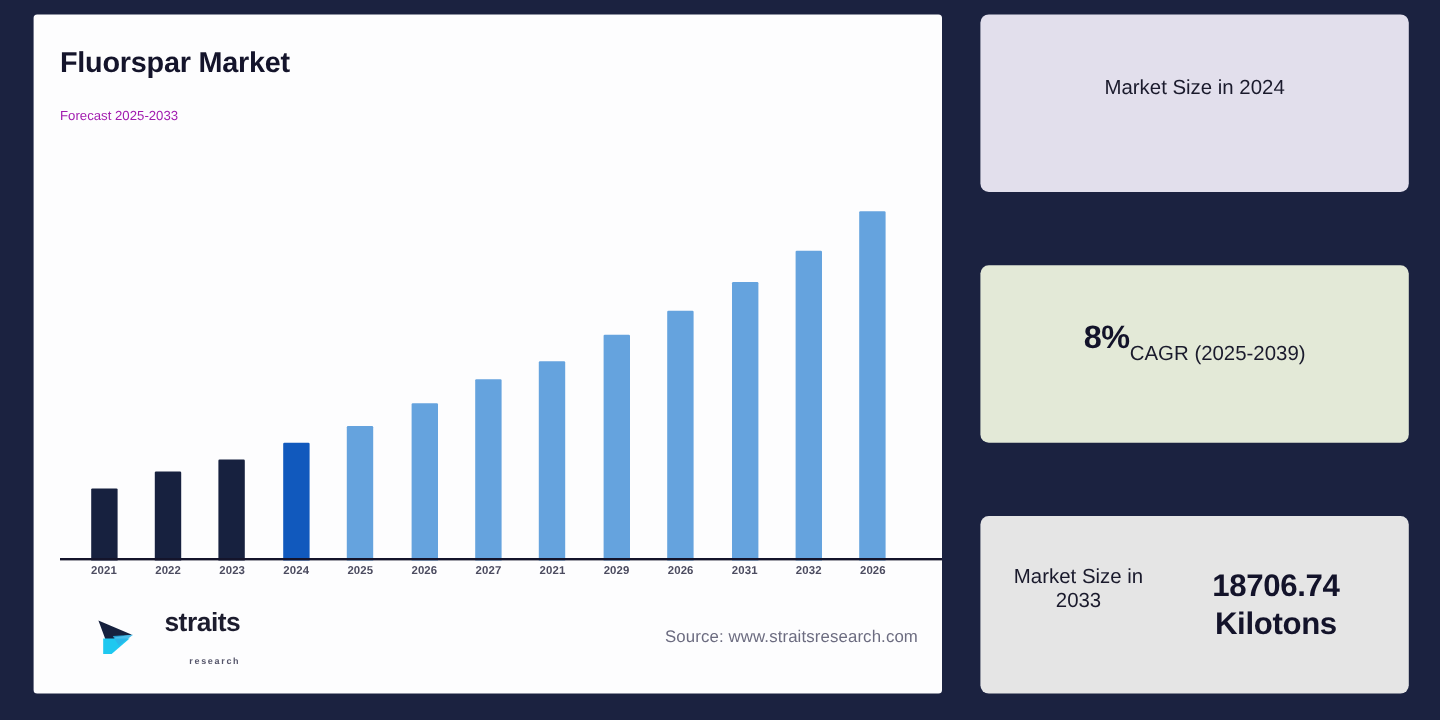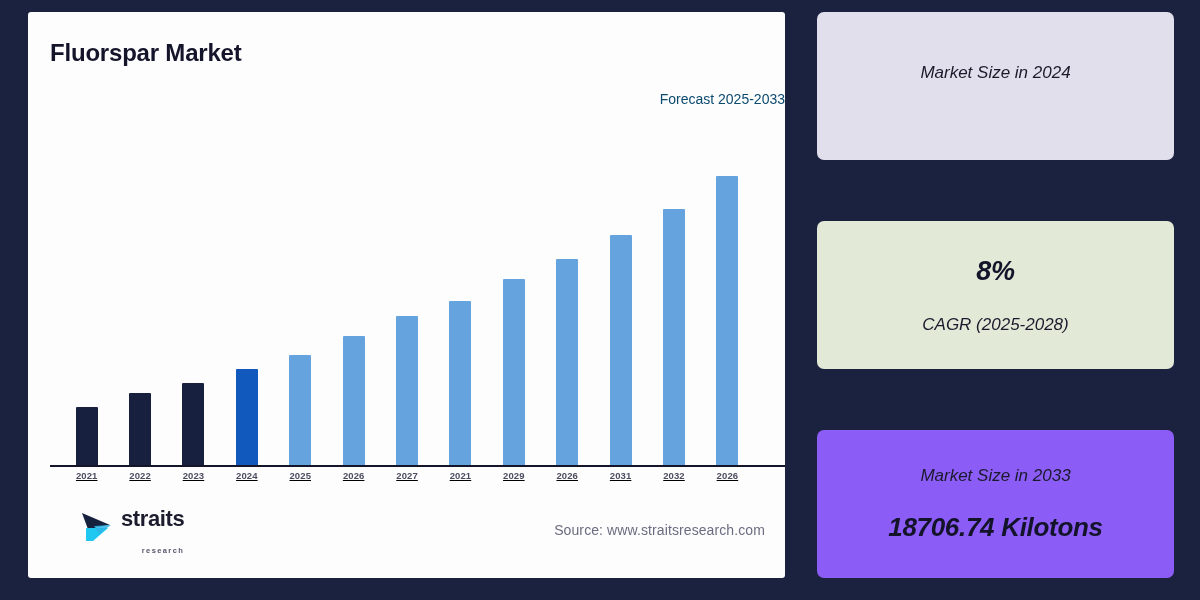--- a/index.html
+++ b/index.html
@@ -46,24 +46,23 @@
   .chart-title {
     font-size: 24px;
     font-weight: bold;
     color: #14142b;
     letter-spacing: -0.2px;
     line-height: 1.1;
   }
 
   .chart-subtitle {
     margin-top: 25px;
-    font-size: 14px;
+    font-size: 11px;
     font-weight: normal;
-    color: #0c4a6e;
-    text-align: right;
+    color: #a21caf;
   }
 
   
   .plot {
     position: absolute;
     left: 22px;
     top: 150px;
     width: 714px;
     height: 305px;
   }
@@ -108,21 +107,20 @@
     background: #14142b;
   }
 
   .axis-labels {
     position: absolute;
     left: 22px;
     top: 458px;
     width: 714px;
     display: flex;
     padding: 0 10px;
-    text-decoration: underline;
   }
 
   .axis-labels .tick {
     flex: 1 1 0;
     text-align: center;
     font-size: 9.5px;
     font-weight: bold;
     color: #4c4c60;
     letter-spacing: 0.1px;
   }
@@ -134,21 +132,22 @@
     right: 0;
     bottom: 18px;
     height: 60px;
   }
 
   .logo {
     position: absolute;
     left: 52px;
     bottom: 6px;
     display: flex;
-    gap: 7px;
+    align-items: center;
+    gap: 23px;
   }
 
   .logo-mark { width: 34px; height: 38px; display: block; }
 
   .logo-text { line-height: 1; }
 
   .logo-word {
     font-size: 22px;
     font-weight: bold;
     color: #1c1c2e;
@@ -182,44 +181,42 @@
     height: 566px;
     display: flex;
     flex-direction: column;
     justify-content: space-between;
   }
 
   .card {
     height: 148px;
     border-radius: 7px;
     display: flex;
-    flex-direction: column;
     align-items: center;
     justify-content: center;
     text-align: center;
     padding: 10px 14px;
-    font-style: italic;
   }
 
   .card-label {
     font-size: 17px;
     color: #1a1a2c;
     font-weight: normal;
   }
 
   .card-value {
     font-size: 26px;
     font-weight: bold;
     color: #13132a;
     letter-spacing: -0.3px;
   }
 
   .card.c1 { background: #e2dfec; }
   .card.c2 { background: #e3e9d7; }
-  .card.c3 { background: #8b5cf6; }
+  .card.c3 { background: #e5e5e5; }
 
   .card.c1 .card-label { margin-bottom: 26px; }
   .card.c2 .card-value { font-size: 27px; margin-bottom: 28px; }
   .card.c3 .card-label { margin-bottom: 26px; }
 </style>
 </head>
 <body>
 
 <div class="infographic">
 
@@ -308,21 +305,21 @@
   </div>
 
   <div class="cards">
 
     <div class="card c1">
       <div class="card-label">Market Size in 2024</div>
     </div>
 
     <div class="card c2">
       <div class="card-value">8%</div>
-      <div class="card-label">CAGR (2025-2028)</div>
+      <div class="card-label">CAGR (2025-2039)</div>
     </div>
 
     <div class="card c3">
       <div class="card-label">Market Size in 2033</div>
       <div class="card-value">18706.74 Kilotons</div>
     </div>
   </div>
 </div>
 
 </body></html>

